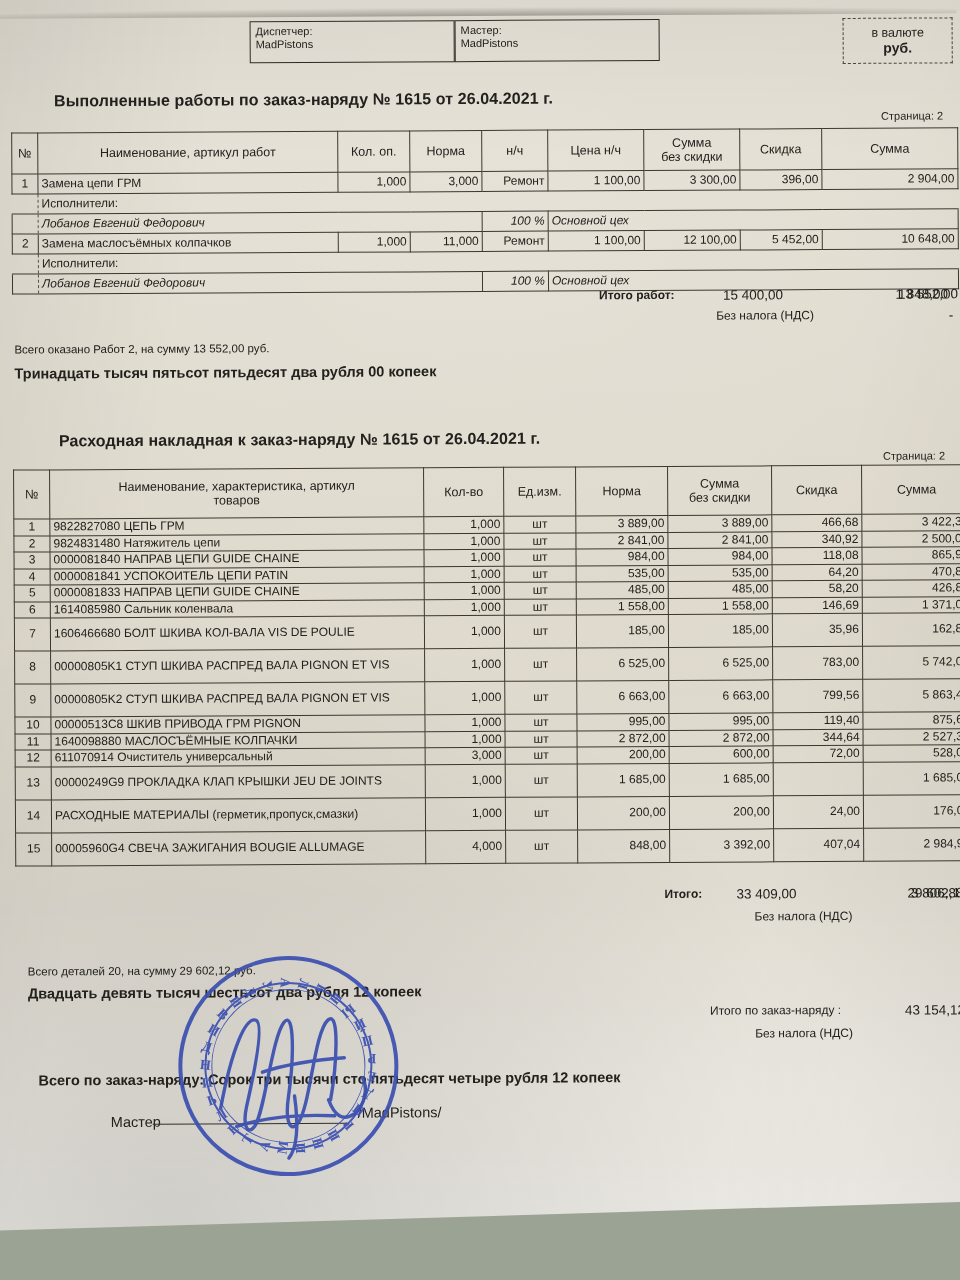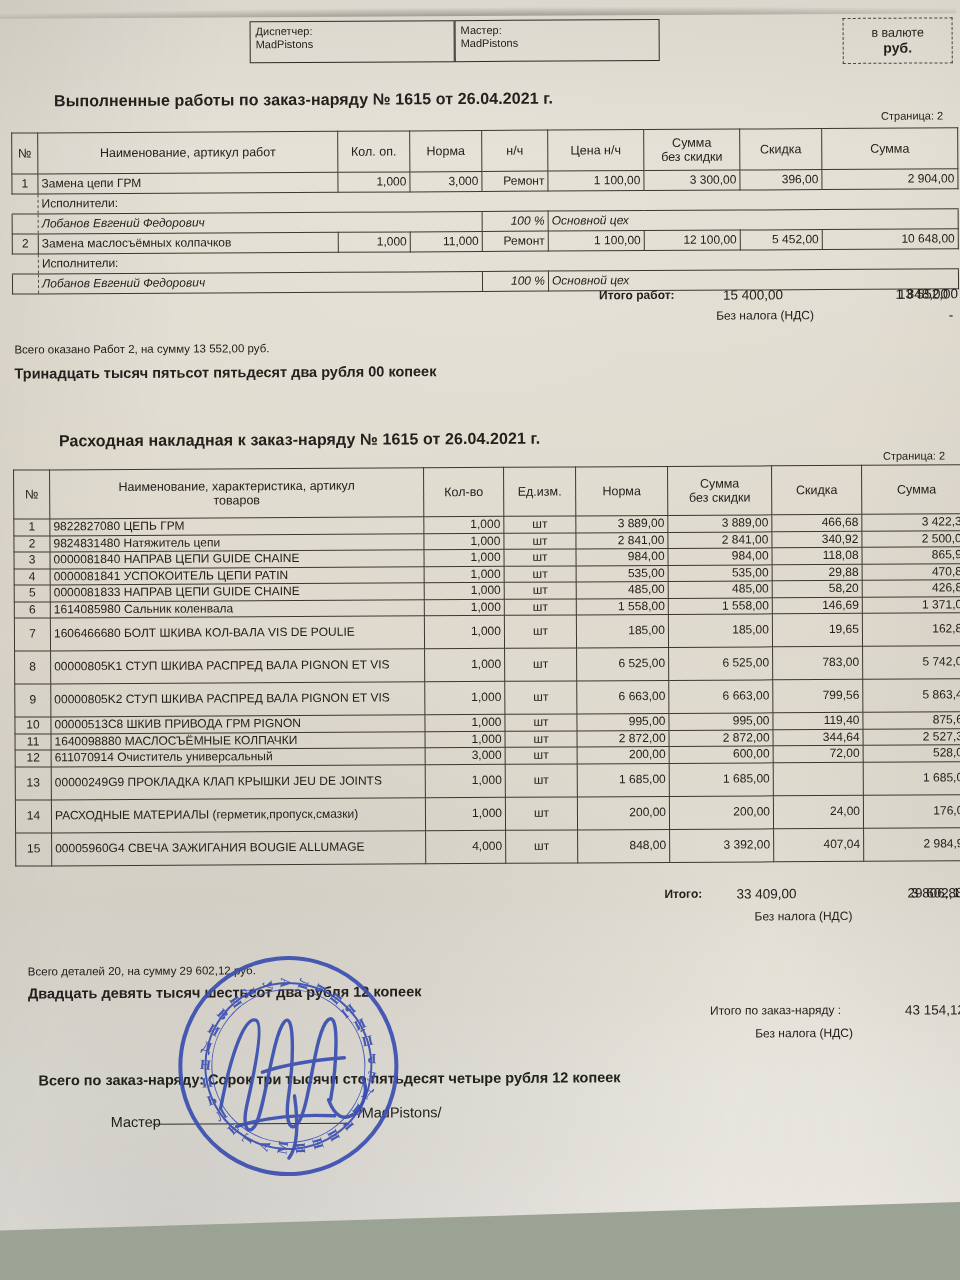--- a/index.html
+++ b/index.html
@@ -284,21 +284,21 @@
             <td class="r">118,08</td>
             <td class="r">865,92</td>
           </tr>
           <tr>
             <td class="c">4</td>
             <td class="l">0000081841 УСПОКОИТЕЛЬ ЦЕПИ PATIN</td>
             <td class="r">1,000</td>
             <td class="c">шт</td>
             <td class="r">535,00</td>
             <td class="r">535,00</td>
-            <td class="r">29,88</td>
+            <td class="r">64,20</td>
             <td class="r">470,80</td>
           </tr>
           <tr>
             <td class="c">5</td>
             <td class="l">0000081833 НАПРАВ ЦЕПИ GUIDE CHAINE</td>
             <td class="r">1,000</td>
             <td class="c">шт</td>
             <td class="r">485,00</td>
             <td class="r">485,00</td>
             <td class="r">58,20</td>
@@ -314,21 +314,21 @@
             <td class="r">146,69</td>
             <td class="r">1 371,04</td>
           </tr>
           <tr>
             <td class="c two-line">7</td>
             <td class="l two-line">1606466680 БОЛТ ШКИВА КОЛ-ВАЛА VIS DE POULIE</td>
             <td class="r two-line">1,000</td>
             <td class="c two-line">шт</td>
             <td class="r two-line">185,00</td>
             <td class="r two-line">185,00</td>
-            <td class="r two-line">19,65</td>
+            <td class="r two-line">35,96</td>
             <td class="r two-line">162,80</td>
           </tr>
           <tr>
             <td class="c two-line">8</td>
             <td class="l two-line">00000805K1 СТУП ШКИВА РАСПРЕД ВАЛА PIGNON ET VIS</td>
             <td class="r two-line">1,000</td>
             <td class="c two-line">шт</td>
             <td class="r two-line">6 525,00</td>
             <td class="r two-line">6 525,00</td>
             <td class="r two-line">783,00</td>

